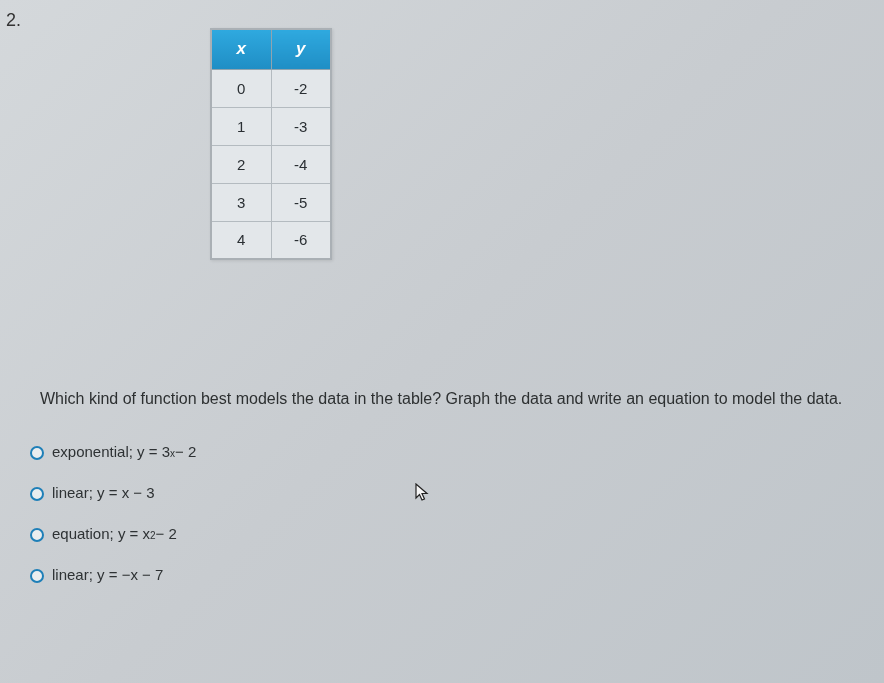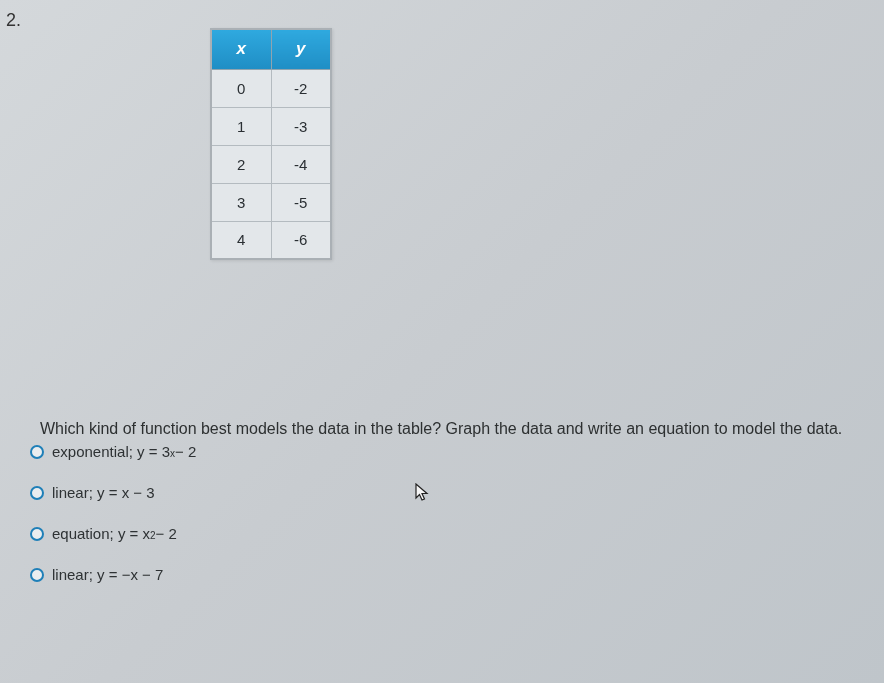--- a/index.html
+++ b/index.html
@@ -52,33 +52,32 @@
       font-size: 15px;
       color: #2a2f33;
     }
     .question-text {
       position: absolute;
       top: 390px;
       left: 40px;
       font-size: 16px;
       color: #2d3031;
       font-weight: 500;
-      margin-top: 30px;
     }
     .options {
       position: absolute;
       top: 443px;
       left: 30px;
       display: flex;
       flex-direction: column;
       gap: 24px;
     }
     .option {
       display: flex;
-      align-items: center;
+      align-items: flex-end;
       gap: 8px;
       cursor: pointer;
     }
     .radio {
       width: 14px;
       height: 14px;
       border: 2px solid #1e7fb8;
       border-radius: 50%;
       background: #e9edef;
       flex-shrink: 0;

